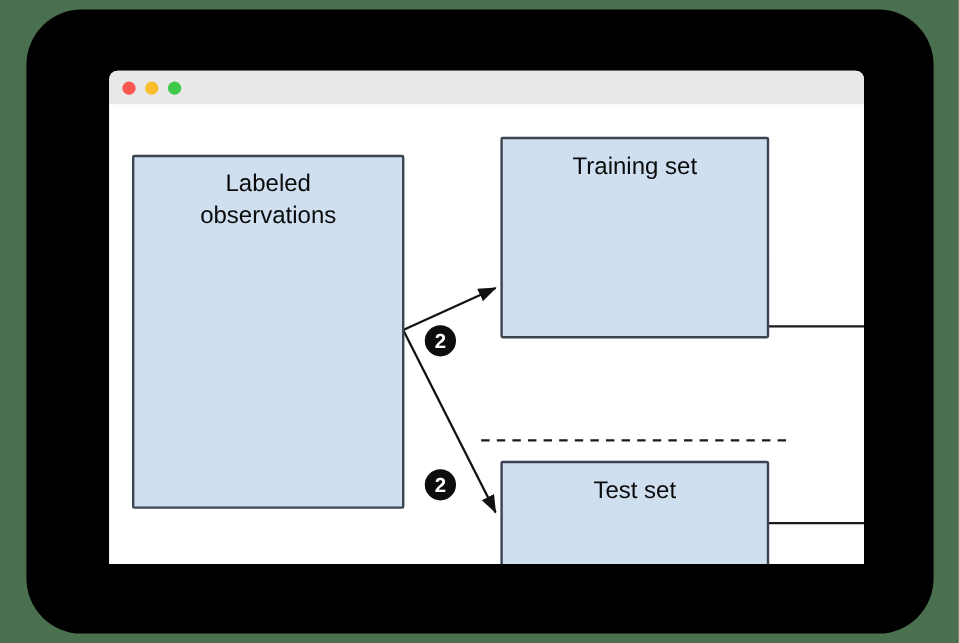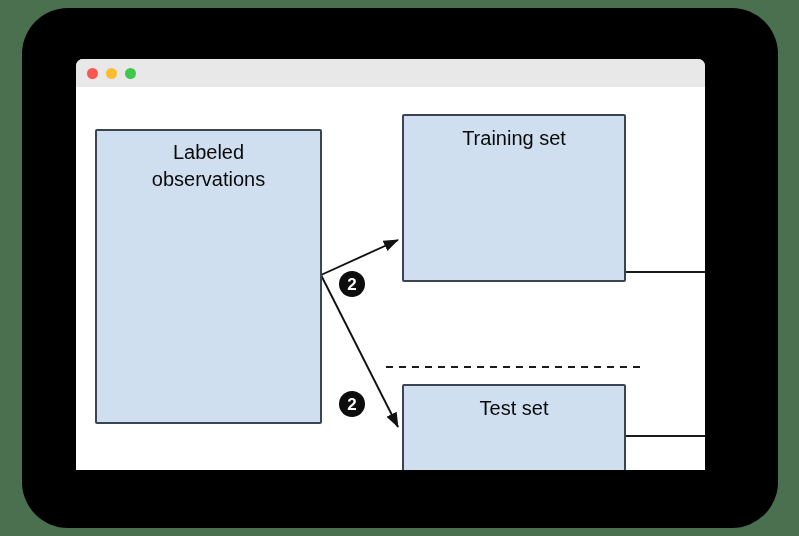--- a/index.html
+++ b/index.html
@@ -23,21 +23,21 @@
     top: 8px;
     width: 756px;
     height: 520px;
     background: #000000;
     border-radius: 46px;
   }
 
   
   #app-window {
     position: absolute;
-    left: 76px;
+    left: 91px;
     top: 59px;
     width: 629px;
     height: 411px;
     background: #ffffff;
     border-top-left-radius: 7px;
     border-top-right-radius: 7px;
     overflow: visible;
   }
 
   #title-bar {

